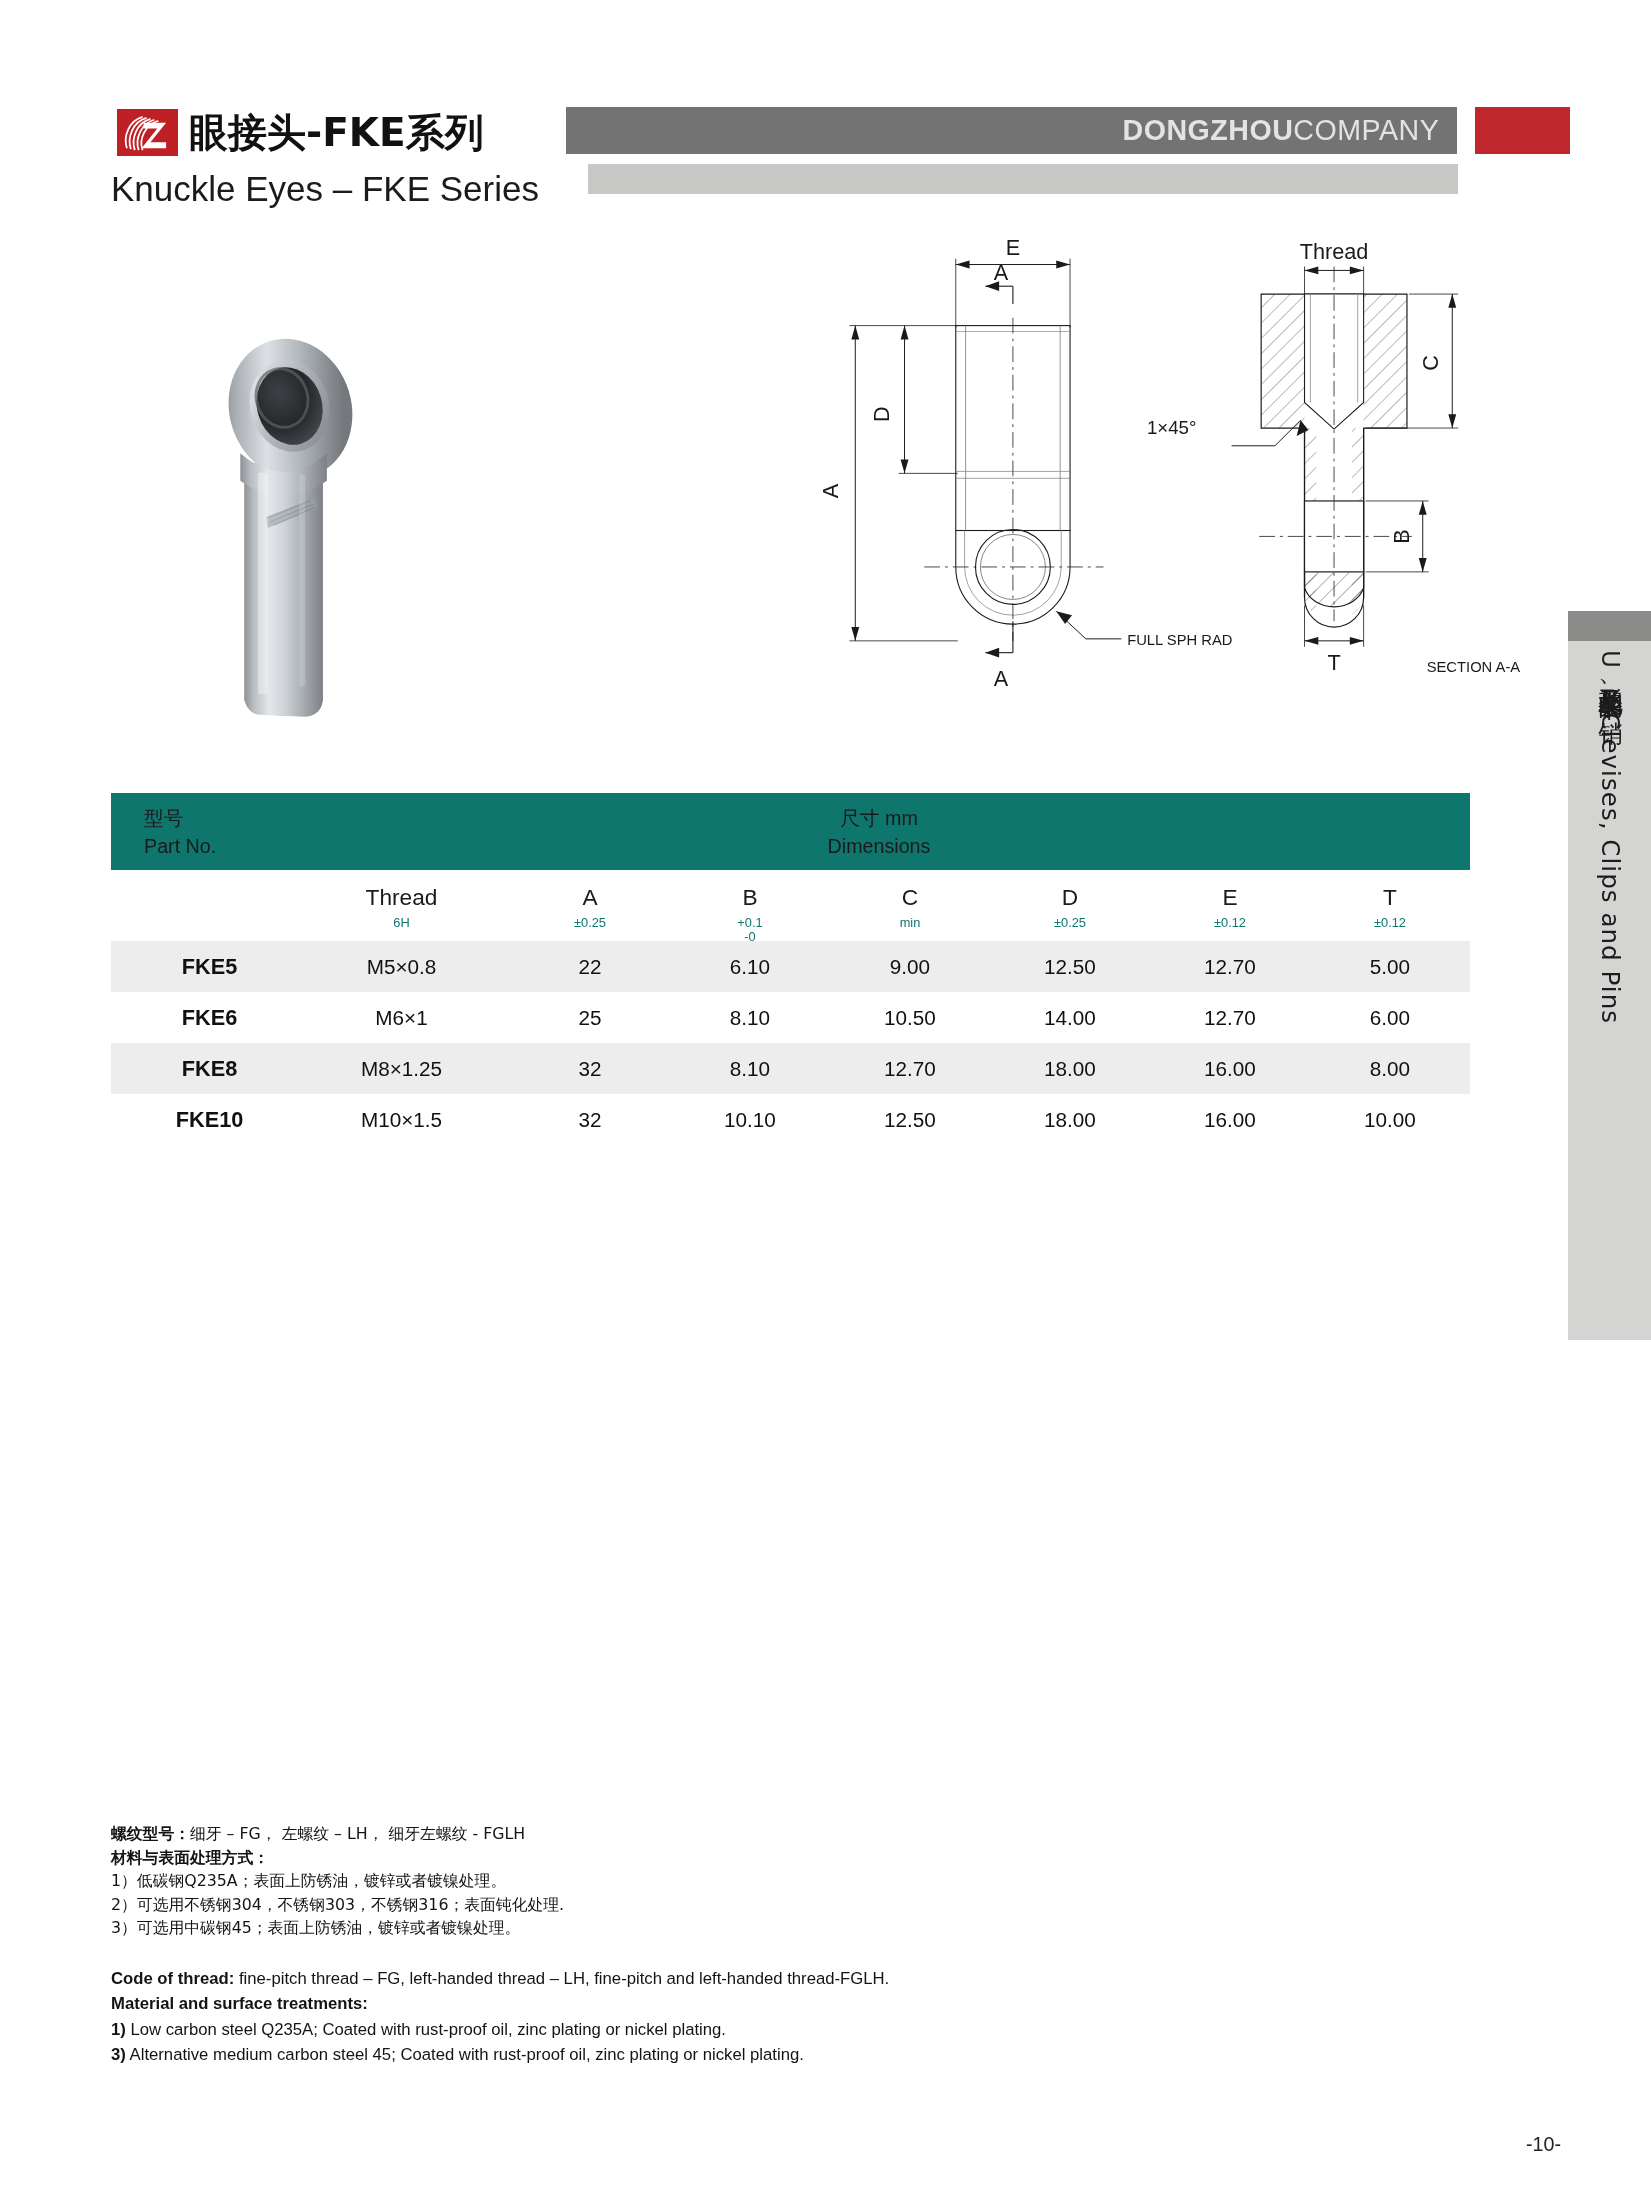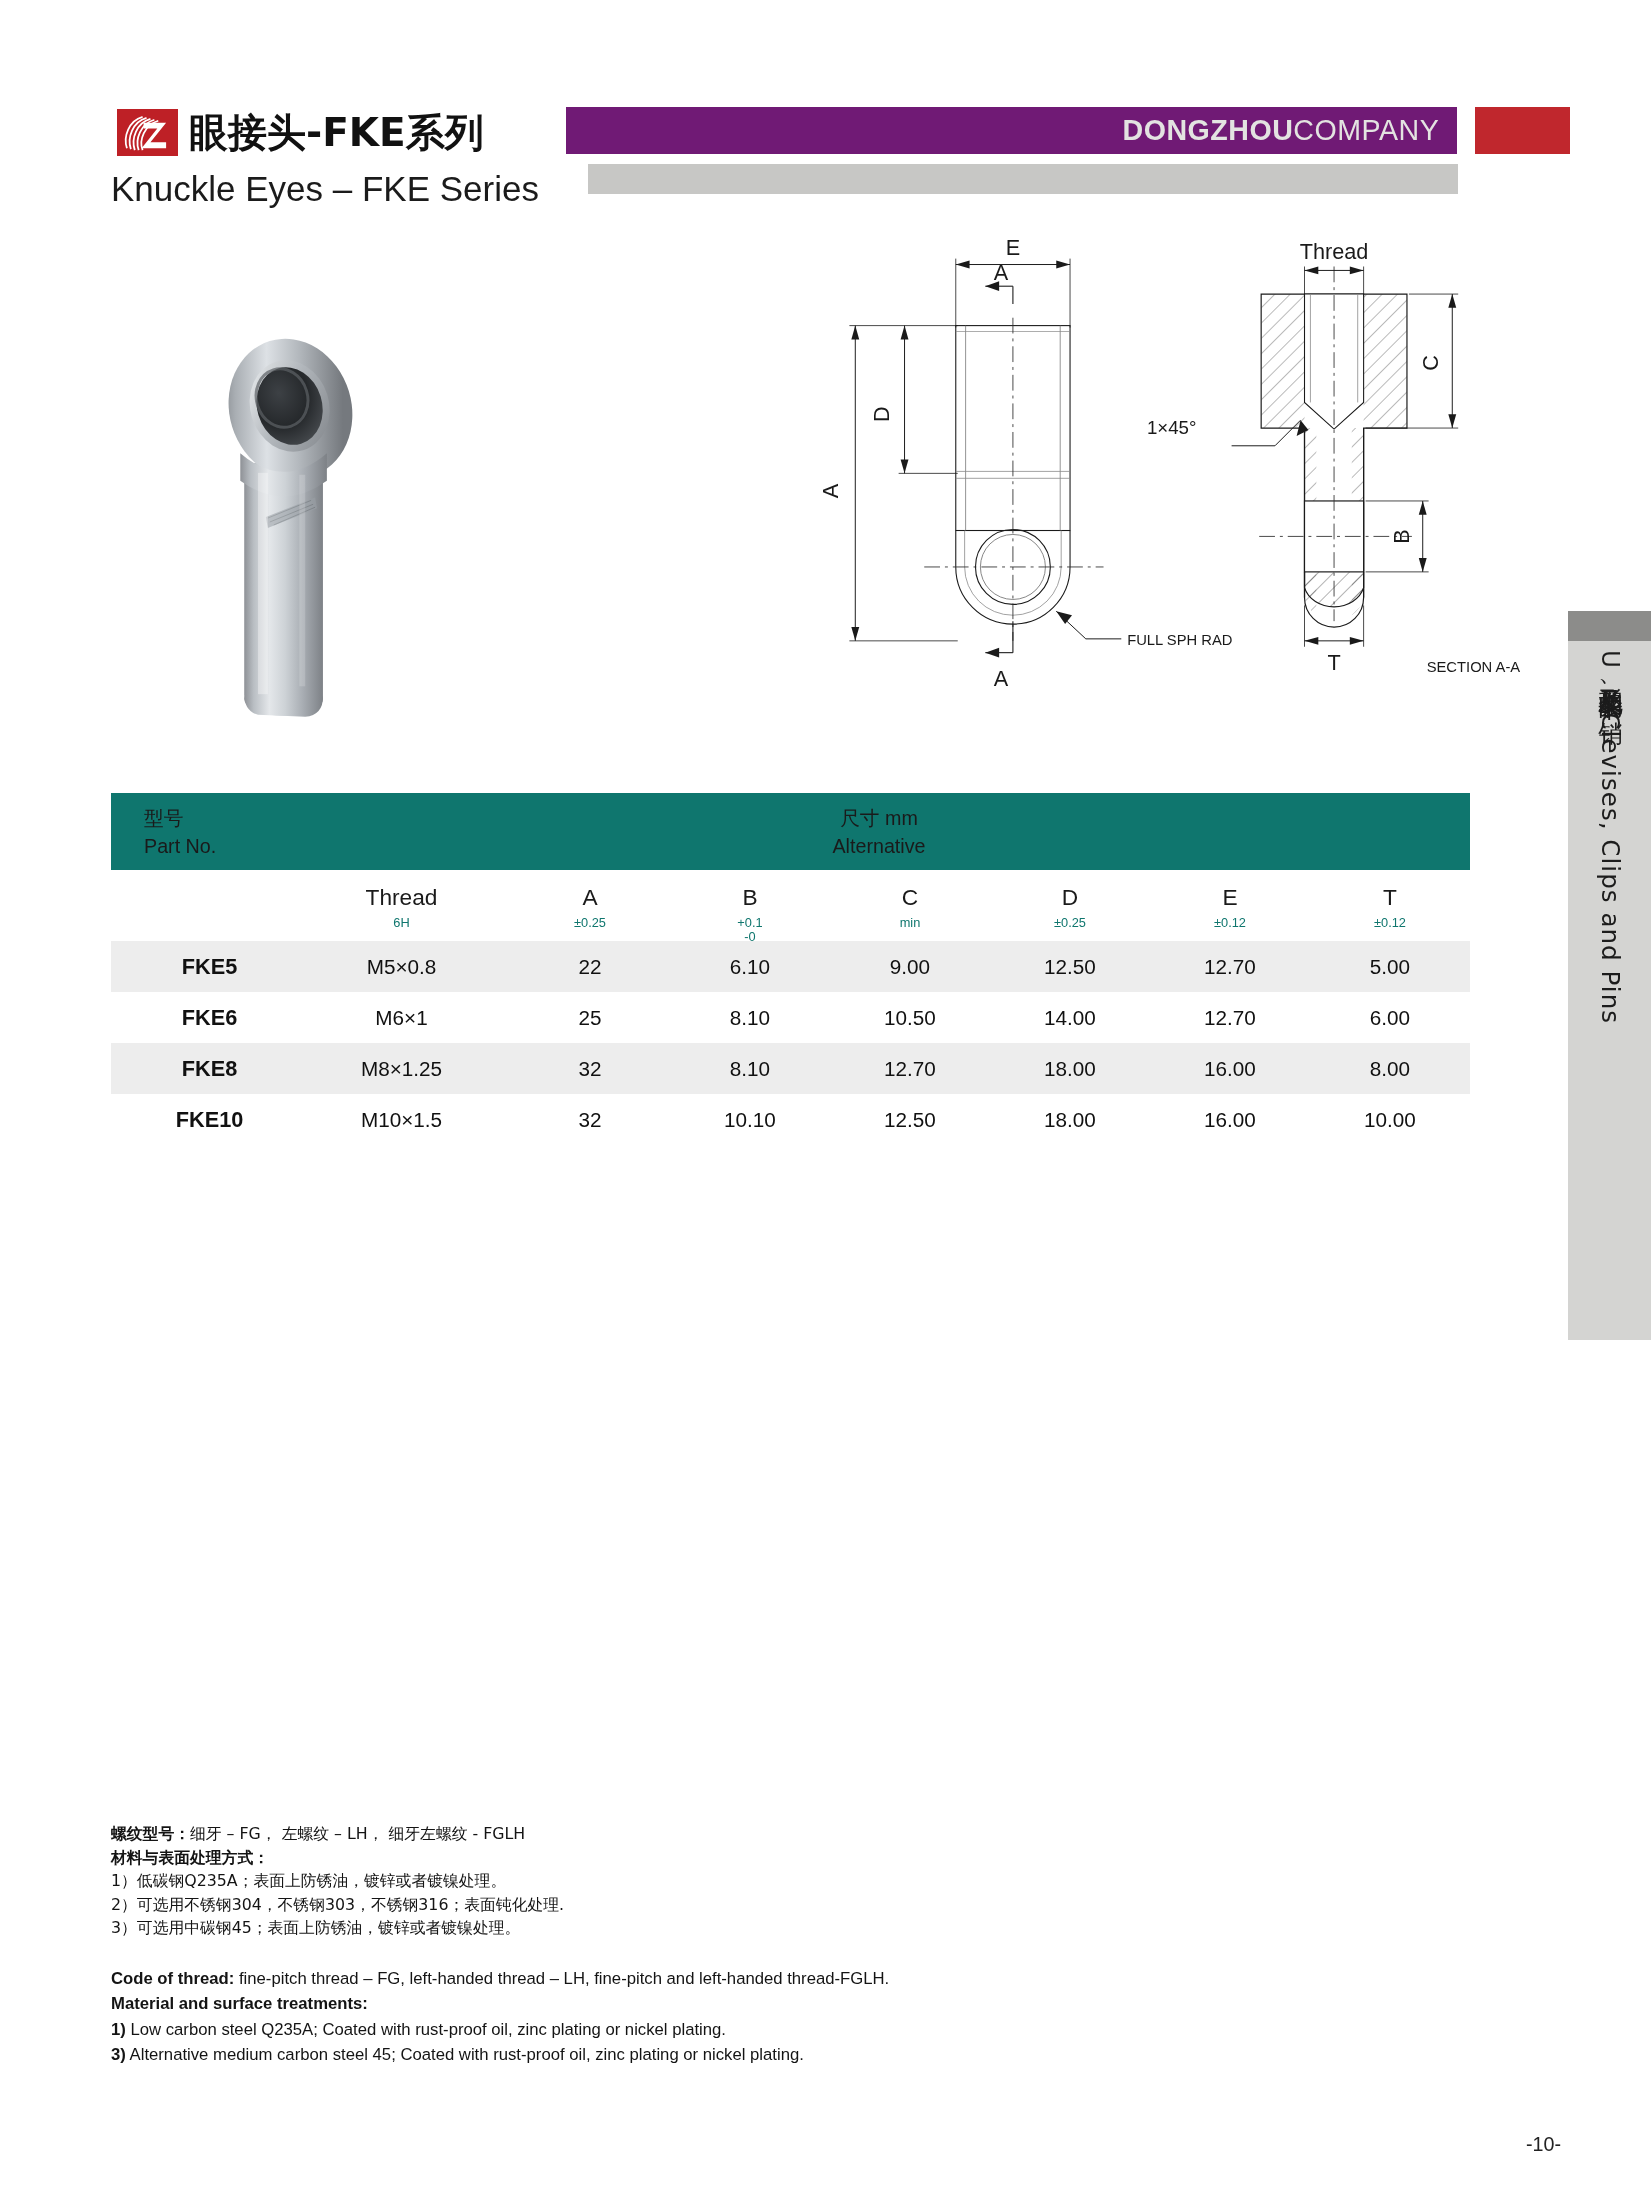--- a/index.html
+++ b/index.html
@@ -31,21 +31,21 @@
   .title-en {
     position: absolute; left: 111px; top: 61px;
     font-size: 35px; font-weight: normal;
     line-height: 51px; color: #1b1b1b;
     white-space: nowrap;
     font-family: "Liberation Sans", sans-serif;
   }
   .gray-bar-top {
     position: absolute; left: 566px; top: 4.9px;
     width: 891px; height: 47px;
-    background: #701a75;
+    background: #737373;
   }
   .brand {
     position: absolute; right: 17.7px; top: 0;
     height: 47px; line-height: 47px;
     font-size: 28.6px; letter-spacing: 0.5px; color: #e3e3e1;
     white-space: nowrap;
   }
   .brand .b1 { font-weight: bold; }
   .brand .b2 { font-weight: normal; }
   .red-block-top {
@@ -388,21 +388,21 @@
 
   <div class="tbl">
 
     <div class="tbl-head-band">
       <div class="th-part">
         <div>型号</div>
         <div>Part No.</div>
       </div>
       <div class="th-dims">
         <div>尺寸 mm</div>
-        <div>Alternative</div>
+        <div>Dimensions</div>
       </div>
     </div>
 
     <div class="colrow">
       <div class="cell c-part"></div>
       <div class="cell c-thread">
         <span>Thread</span>
         <span class="sub">6H</span>
       </div>
       <div class="cell c-dim">

